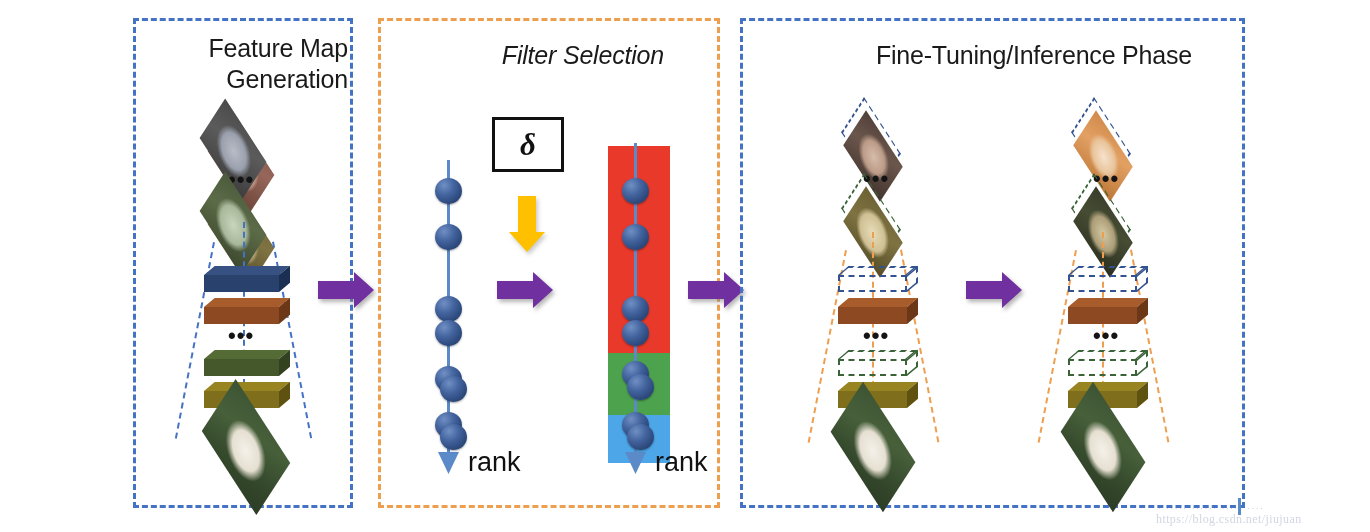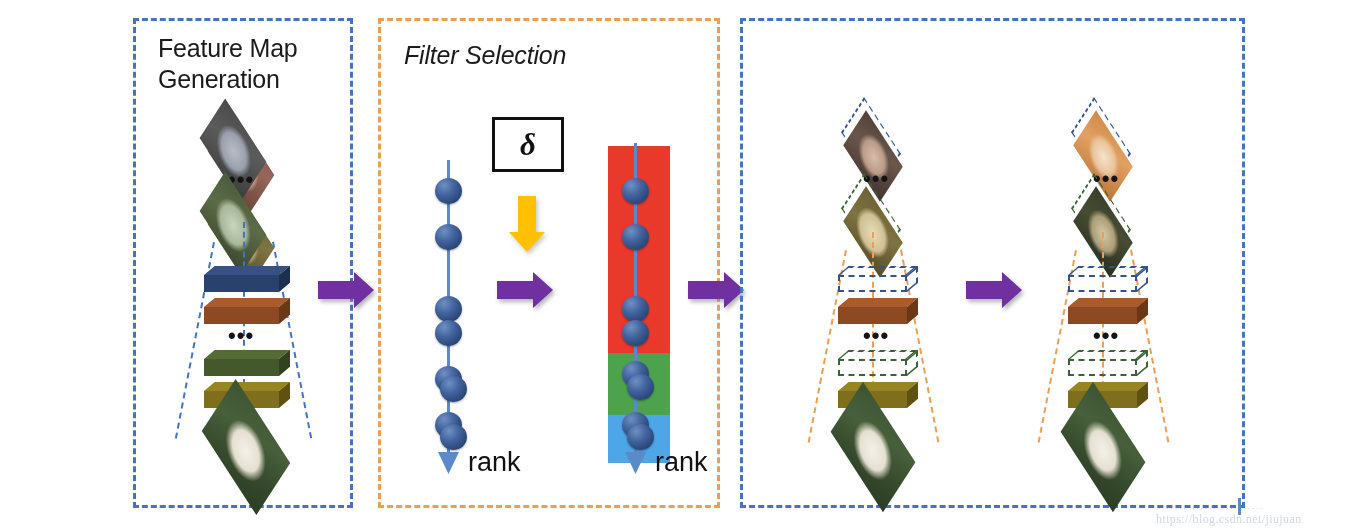--- a/index.html
+++ b/index.html
@@ -11,20 +11,21 @@
     width: 1370px;
     height: 532px;
     position: relative;
     overflow: hidden;
     font-family: "Liberation Sans", sans-serif;
   }
 
   .stage {
     position: absolute;
     inset: 0;
+    text-align: right;
   }
 
   
   .panel {
     position: absolute;
     box-sizing: border-box;
     background: transparent;
   }
   .panel-blue  { border: 3px dashed #4472c4; }
   .panel-orange{ border: 3px dashed #ed9e4e; }
@@ -343,20 +344,21 @@
   <div class="sphere" style="left:627px; top:374px; width:27px; height:26px;"></div>
   <div class="sphere" style="left:622px; top:412px; width:27px; height:26px;"></div>
   <div class="sphere" style="left:627px; top:424px; width:27px; height:26px;"></div>
   <div class="rank-label" style="left:655px; top:447px;">rank</div>
 
   <svg class="purple-arrow" style="left:688px; top:271px;" width="56" height="38" viewBox="0 0 56 38">
     <path d="M0,10 L36,10 L36,1 L56,19 L36,37 L36,28 L0,28 Z" fill="#7030a0"></path>
   </svg>
 
   <div class="panel panel-blue" style="left:740px; top:18px; width:505px; height:490px;"></div>
+  <div class="panel-title" style="left:772px; top:40px; width:420px;">Fine-Tuning/Inference Phase</div>
 
   <div class="dm-outline dm-outline-blue" style="left:838px; top:110px; width:66px; height:66px;"></div>
   <div class="diamond-wrap" style="left:840px; top:123px; width:66px; height:66px;">
     <div class="diamond dm-img-brown" style="width:66px;height:66px;"></div>
   </div>
 
   <div class="dots" style="left:863px; top:175px;">•••</div>
 
   <div class="dm-outline dm-outline-green" style="left:838px; top:186px; width:66px; height:66px;"></div>
   <div class="diamond-wrap" style="left:840px; top:199px; width:66px; height:66px;">

